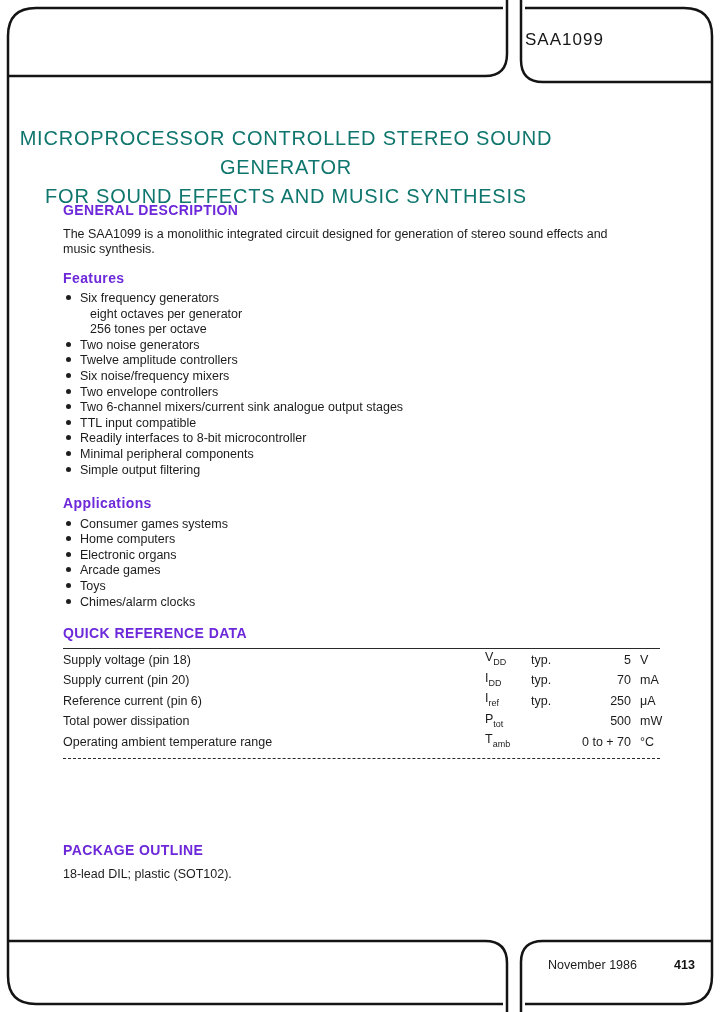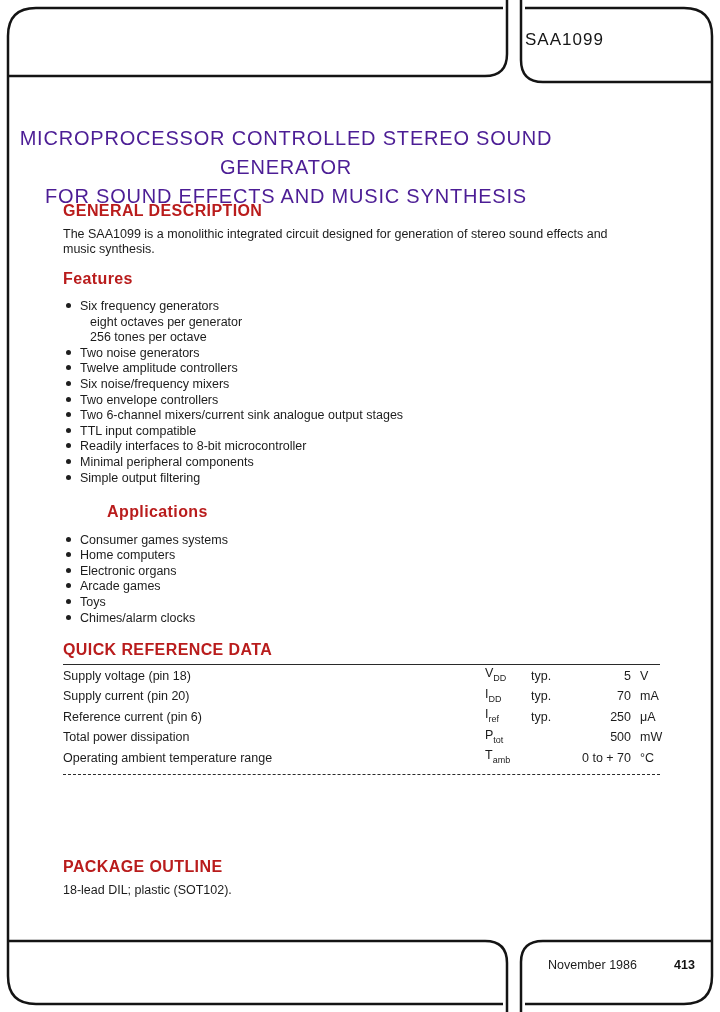--- a/index.html
+++ b/index.html
@@ -8,32 +8,32 @@
     background:#ffffff;color:#1e1e1e;
     font-family:"Liberation Sans","DejaVu Sans",sans-serif;
   }
   .frame{position:absolute;left:0;top:0;width:720px;height:1012px;z-index:0;}
   .partno{
     position:absolute;top:30px;left:525px;width:186px;
     font-size:17px;letter-spacing:1px;color:#151515;z-index:2;
   }
   .title{
     position:absolute;top:124px;left:0;width:572px;text-align:center;
-    font-size:20px;line-height:29px;letter-spacing:0.8px;color:#4c1d95;z-index:2;
+    font-size:20px;line-height:29px;letter-spacing:0.8px;color:#0f766e;z-index:2;
   }
   .content{
     position:absolute;left:63px;top:203px;width:600px;z-index:2;
     font-size:12.5px;line-height:15.5px;color:#1c1c1c;
   }
-  .hd{font-weight:bold;font-size:16px;letter-spacing:0.4px;color:#b91c1c;}
+  .hd{font-weight:bold;font-size:14px;letter-spacing:0.4px;color:#6d28d9;}
   .para{margin-top:8px;max-width:580px;}
   .sec-features{margin-top:13px;}
-  .sec-apps{margin-top:18px;margin-left:44px;}
+  .sec-apps{margin-top:18px;}
   .sec-qrd{margin-top:16px;}
-  .list{margin-top:13px;}
+  .list{margin-top:5px;}
   .li{line-height:15.6px;white-space:nowrap;}
   .li.sub{padding-left:27px;}
   .blt{
     display:inline-block;width:5px;height:5px;border-radius:50%;
     background:#1e1e1e;vertical-align:2px;margin-left:3px;margin-right:9px;
   }
   .rule{width:597px;border-top:1.6px solid #2a2a2a;margin-top:6px;}
   .rule.dashed{border-top-style:dashed;}
   .qtable{margin-top:1px;}
   .qrow{display:flex;align-items:center;height:20.5px;line-height:20.5px;white-space:nowrap;}

